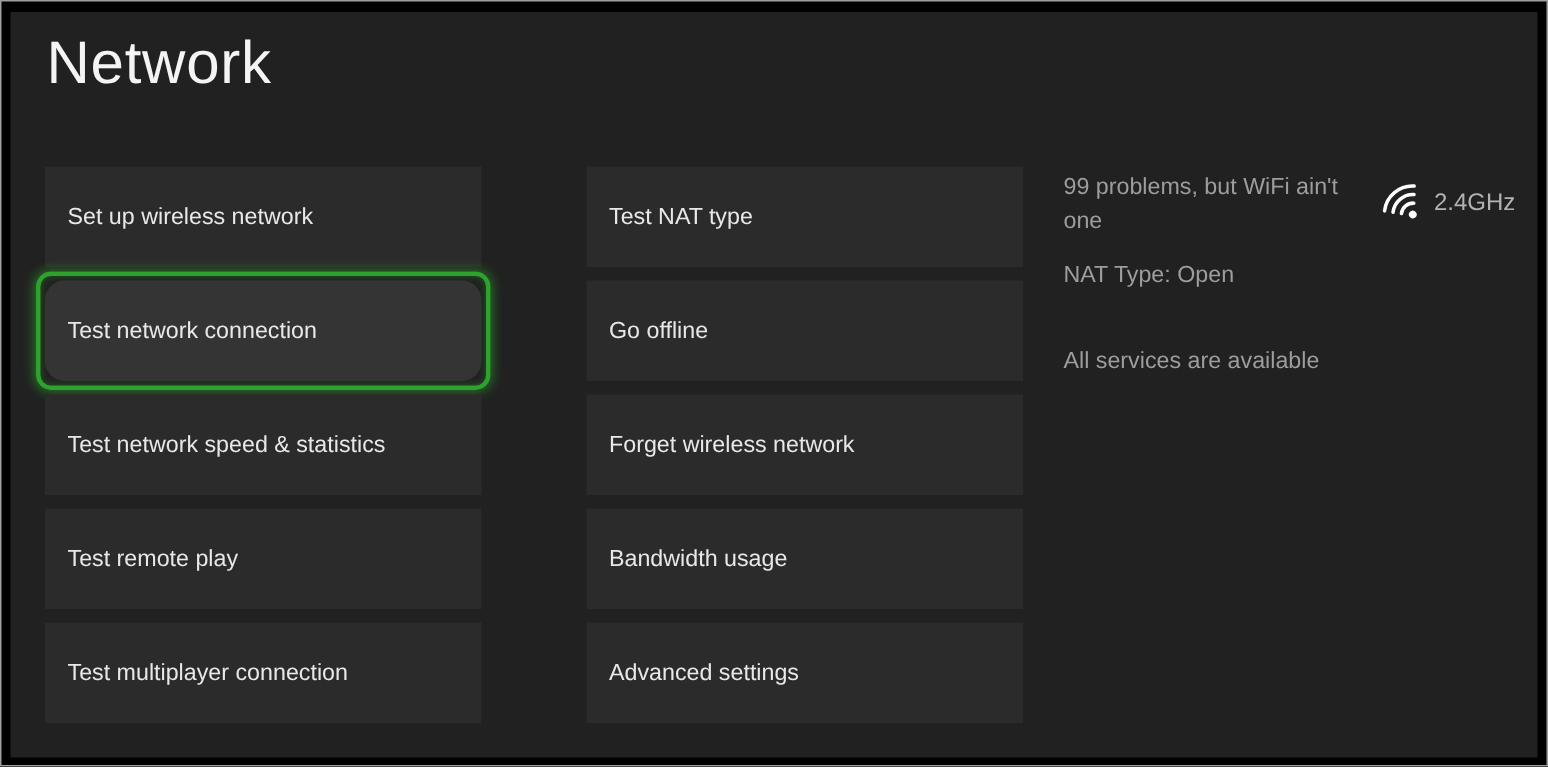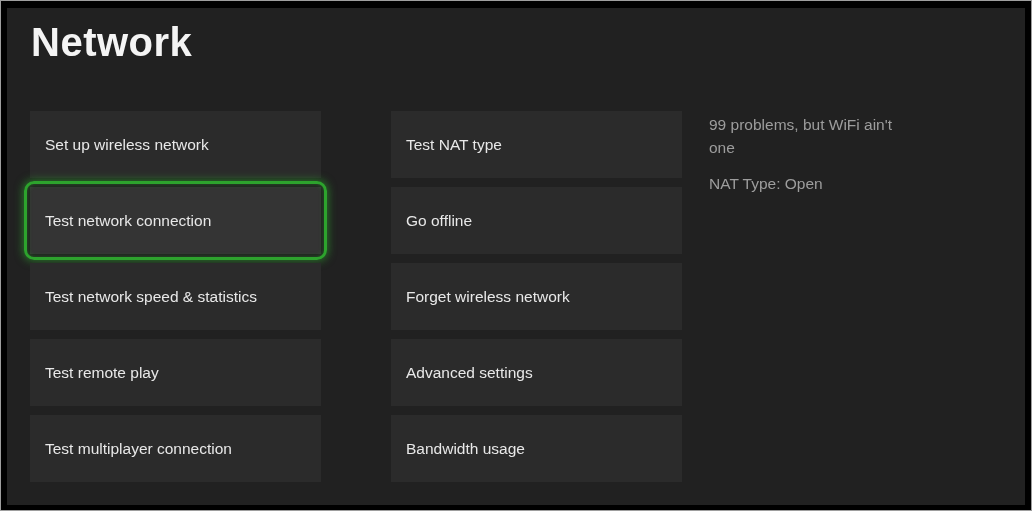--- a/index.html
+++ b/index.html
@@ -17,42 +17,42 @@
   .screen {
     position: absolute;
     left: 6px; top: 7px; right: 6px; bottom: 5px;
     background: #212121;
   }
 
   .page-title {
     position: absolute;
     left: 24px; top: 12px;
     font-size: 40px;
-    font-weight: 700;
+    font-weight: 400;
     letter-spacing: 0.5px;
     color: #f4f4f4;
   }
 
   .col { position: absolute; top: 103px; width: 291px; }
   .col-left { left: 23px; }
   .col-mid  { left: 384px; }
 
   .tile {
     position: relative;
     height: 67px;
     margin-bottom: 9px;
     background: #2b2b2b;
     display: flex;
     align-items: center;
     padding-left: 15px;
     font-size: 15.5px;
     color: #e8e8e8;
     cursor: pointer;
   }
-  .tile.selected { background: #343434; }
+  .tile.selected { background: #343434; border-radius: 13px; }
   .tile.selected::after {
     content: "";
     position: absolute;
     inset: -6px;
     border: 3px solid #2da32d;
     border-radius: 10px;
     box-shadow: 0 0 8px 1px rgba(45,163,45,0.65), inset 0 0 5px rgba(45,163,45,0.45);
     pointer-events: none;
   }
 
@@ -103,27 +103,39 @@
       <div class="tile selected">Test network connection</div>
       <div class="tile">Test network speed &amp; statistics</div>
       <div class="tile">Test remote play</div>
       <div class="tile">Test multiplayer connection</div>
     </div>
 
     <div class="col col-mid">
       <div class="tile">Test NAT type</div>
       <div class="tile">Go offline</div>
       <div class="tile">Forget wireless network</div>
+      <div class="tile">Bandwidth usage</div>
       <div class="tile">Advanced settings</div>
-      <div class="tile">Bandwidth usage</div>
     </div>
 
     <div class="status">
 
       <div class="net-row">
         <div class="ssid">99 problems, but WiFi ain't one</div>
+        <div class="band">
+          <span class="wifi-icon-box">
+            <svg viewBox="0 0 28 28" width="30" height="30" aria-hidden="true">
+              <circle cx="14" cy="22.5" r="2.4" fill="#ffffff"></circle>
+              <path d="M9 17.5 A7.5 7.5 0 0 1 19 17.5" stroke="#ffffff" stroke-width="2.2" fill="none" stroke-linecap="round"></path>
+              <path d="M5.5 13.5 A12.5 12.5 0 0 1 22.5 13.5" stroke="#ffffff" stroke-width="2.2" fill="none" stroke-linecap="round"></path>
+              <path d="M2 9.5 A17.5 17.5 0 0 1 26 9.5" stroke="#ffffff" stroke-width="2.2" fill="none" stroke-linecap="round"></path>
+            </svg>
+          </span>
+          <span>2.4GHz</span>
+        </div>
       </div>
 
       <div class="nat">NAT Type: Open</div>
+      <div class="services">All services are available</div>
     </div>
 
   </div>
 </div>
 
 </body></html>

